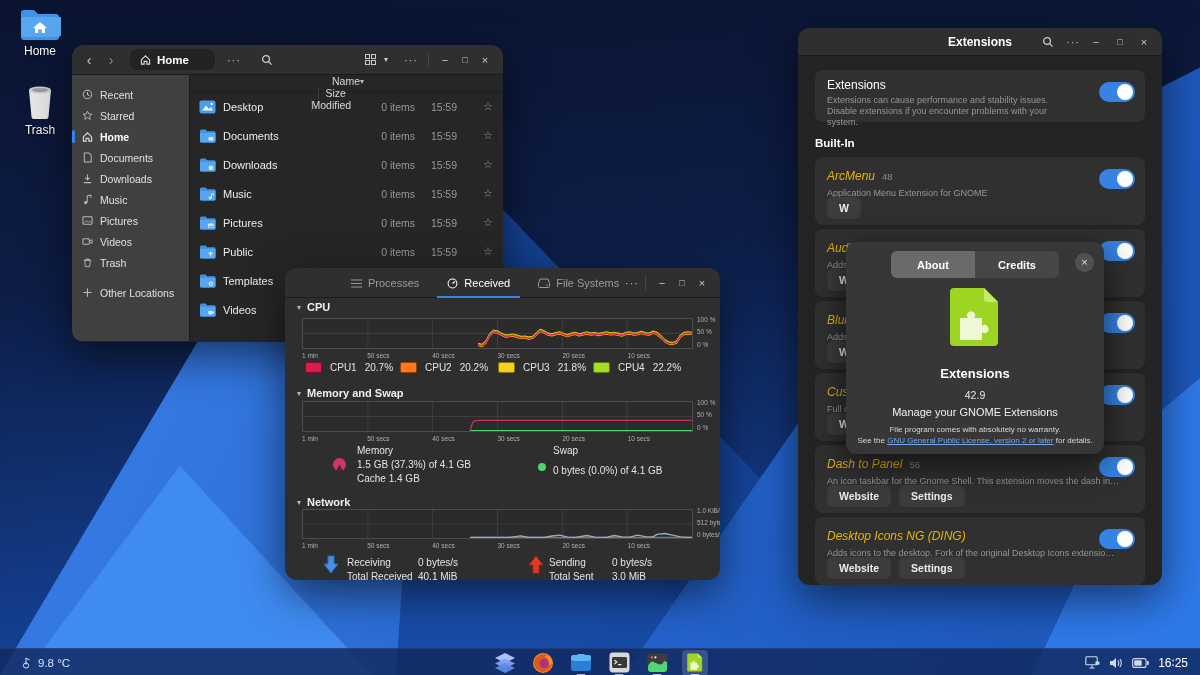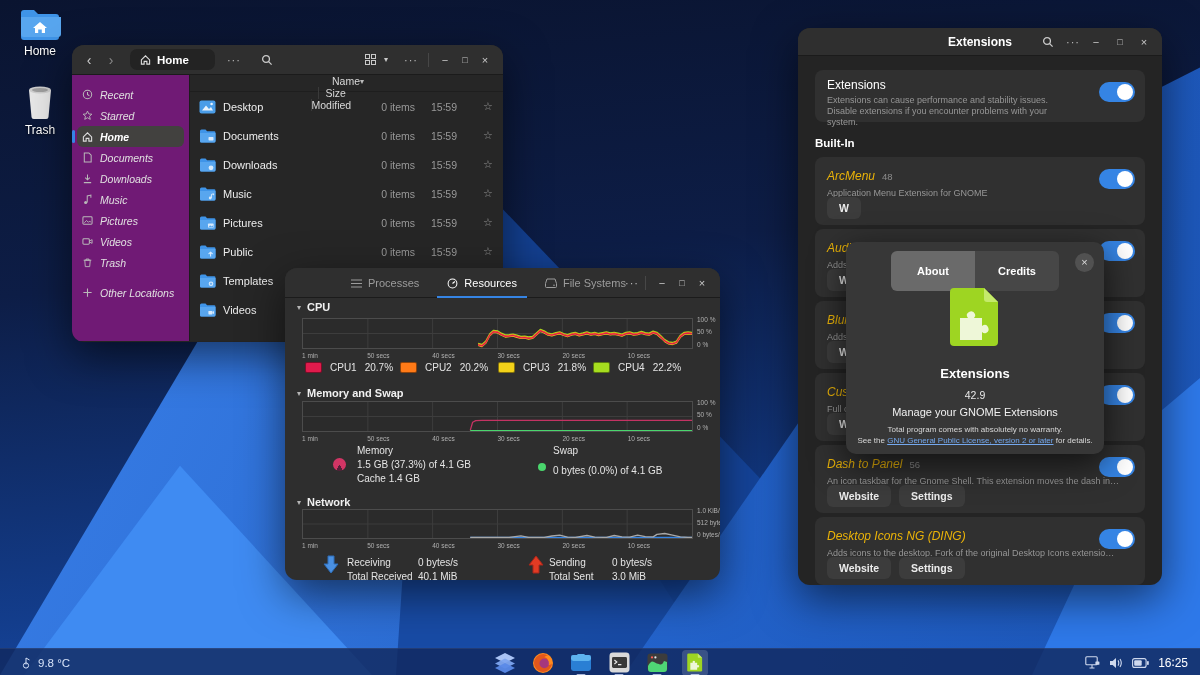--- a/index.html
+++ b/index.html
@@ -23,21 +23,21 @@
   .dots{color:#bdbdbd;font-size:11px;letter-spacing:1px;}
   .vsep{width:1px;height:14px;background:#474747;margin:0 6px;}
 
   
   #files{left:72px;top:45px;width:431px;height:297px;z-index:2;}
   #files .hb{padding:0 8px;gap:4px;}
   .navarr{color:#cfcfcf;font-size:14px;width:18px;text-align:center;}
   .navarr.fwd{color:#8b8b8b;}
   .pathpill{background:#232323;border-radius:7px;height:21px;display:flex;align-items:center;gap:6px;padding:0 26px 0 10px;margin-left:6px;color:#fff;font-size:11.5px;font-weight:bold;}
   .files-body{display:flex;height:266px;}
-  .fsidebar{width:118px;background:#701a75;border-right:1px solid #1c1c1c;padding-top:9px;position:relative;font-style:italic;}
+  .fsidebar{width:118px;background:#404040;border-right:1px solid #1c1c1c;padding-top:9px;position:relative;}
   .sitem{height:21px;display:flex;align-items:center;gap:7px;margin:0 5px;padding:0 5px;border-radius:6px;color:#e0e0e0;font-size:10.5px;position:relative;}
   .sitem svg{flex:0 0 auto;}
   .sitem.sel{background:#42413f;}
   .sitem.sel::before{content:"";position:absolute;left:-5px;top:4px;width:3px;height:13px;border-radius:2px;background:#3584e4;}
   .sitem.other{margin-top:9px;}
   .fmain{flex:1;background:#262626;display:flex;flex-direction:column;}
   .lhead{height:17px;display:flex;align-items:center;font-size:10.5px;color:#d8d8d8;border-bottom:1px solid #1e1e1e;flex-direction:column;}
   .lhead .hname{flex:1;padding-left:9px;display:flex;align-items:center;}
   .lhead .hname .caret{margin-left:auto;margin-right:6px;color:#bbb;font-size:8px;}
   .lhead .hsize{width:58px;border-left:1px solid #3a3a3a;padding-left:7px;}
@@ -87,21 +87,21 @@
   .ext-card.first{margin-top:8px;}
   .ename{font-size:12px;color:#eab308;display:inline;font-style:italic;}
   .ebadge{font-size:9.5px;color:#8c8c8c;margin-left:7px;}
   .edesc{font-size:9px;color:#969696;margin-top:4px;width:292px;white-space:nowrap;overflow:hidden;text-overflow:ellipsis;}
   .ebtns{position:absolute;left:12px;top:40px;display:flex;gap:8px;}
   .xbtn{height:22px;padding:0 12px;background:#3c3c3c;border-radius:6px;font-size:10.5px;font-weight:bold;color:#ececec;display:flex;align-items:center;}
 
   
   #about{position:absolute;left:48px;top:172px;width:258px;height:212px;background:#373737;border-radius:10px;box-shadow:0 10px 34px rgba(0,0,0,.65);z-index:6;text-align:center;}
   .dtabs{position:absolute;left:50%;transform:translateX(-50%);top:9px;display:flex;}
-  .dtab{width:84px;height:40px;display:flex;align-items:center;justify-content:center;font-size:11px;font-weight:bold;color:#fff;background:#474747;}
+  .dtab{width:84px;height:27px;display:flex;align-items:center;justify-content:center;font-size:11px;font-weight:bold;color:#fff;background:#474747;}
   .dtab.sel{background:#6a6a6a;}
   .dtab.l{border-radius:6px 0 0 6px;}
   .dtab.r{border-radius:0 6px 6px 0;}
   .dclose{position:absolute;right:10px;top:11px;width:19px;height:19px;border-radius:50%;background:#515151;color:#ddd;font-size:11px;line-height:19px;text-align:center;}
   .aicon{position:absolute;left:50%;transform:translateX(-50%);top:42px;}
   .aname{position:absolute;top:124px;width:100%;font-size:13px;font-weight:bold;color:#fff;}
   .aver{position:absolute;top:147px;width:100%;font-size:10.5px;color:#e8e8e8;}
   .asub{position:absolute;top:164px;width:100%;font-size:11px;color:#f0f0f0;}
   .awarn{position:absolute;top:182px;width:100%;font-size:8px;color:#d8d8d8;line-height:11px;}
   .alink{color:#74a8ee;text-decoration:underline;}
@@ -352,21 +352,21 @@
         <svg width="11" height="9" viewBox="0 0 11 9">
             <path d="M0 1 h11 M0 4.5 h11 M0 8 h11" stroke="#9c9c9c" stroke-width="1.2"></path>
           </svg>
         <span>Processes</span>
       </span>
       <span class="smtab active">
         <svg width="11" height="11" viewBox="0 0 12 12">
             <circle cx="6" cy="6" r="4.8" fill="none" stroke="#fff" stroke-width="1.1"></circle>
             <path d="M6 6 L8.6 3.8" stroke="#fff" stroke-width="1.2"></path>
           </svg>
-        <span>Resources</span>
+        <span>Received</span>
       </span>
       <span class="smtab">
         <svg width="12" height="10" viewBox="0 0 12 10">
             <path d="M2 1 h8 l1.5 4.5 v3 q0 1-1 1 h-9 q-1 0-1-1 v-3 Z" fill="none" stroke="#9c9c9c" stroke-width="1"></path>
             <circle cx="9" cy="7.2" r="0.8" fill="#9c9c9c"></circle>
           </svg>
         <span>File Systems</span>
       </span>
     </div>
     <span class="smctrl">
@@ -600,21 +600,21 @@
       <span class="dclose">×</span>
       <svg class="aicon" width="58" height="66" viewBox="0 0 58 66">
         <path d="M8 4 h30 l14 14 v40 q0 4-4 4 H8 q-4 0-4-4 V8 q0-4 4-4 Z" fill="#9ed522"></path>
         <path d="M38 4 l14 14 h-11 q-3 0-3-3 Z" fill="#c4ea6b"></path>
         <path d="M14 34 h8 q-3-4 1-6 t6 2 q1 2-1 4 h8 v8 q4-3 6 1 t-2 6 q-2 1-4-1 v8 H14 Z" fill="#eef7d8"></path>
       </svg>
       <div class="aname">Extensions</div>
       <div class="aver">42.9</div>
       <div class="asub">Manage your GNOME Extensions</div>
       <div class="awarn">
-        <span>Total program comes with absolutely no warranty.</span><br>
+        <span>File program comes with absolutely no warranty.</span><br>
         <span>See the </span><span class="alink">GNU General Public License, version 2 or later</span><span> for details.</span>
       </div>
     </div>
   </div>
 </div>
 
 <div id="taskbar">
   <span class="temp">
     <svg width="11" height="13" viewBox="0 0 11 13">
         <circle cx="4" cy="9.5" r="2.6" fill="none" stroke="#d6e2f8" stroke-width="1"></circle>

